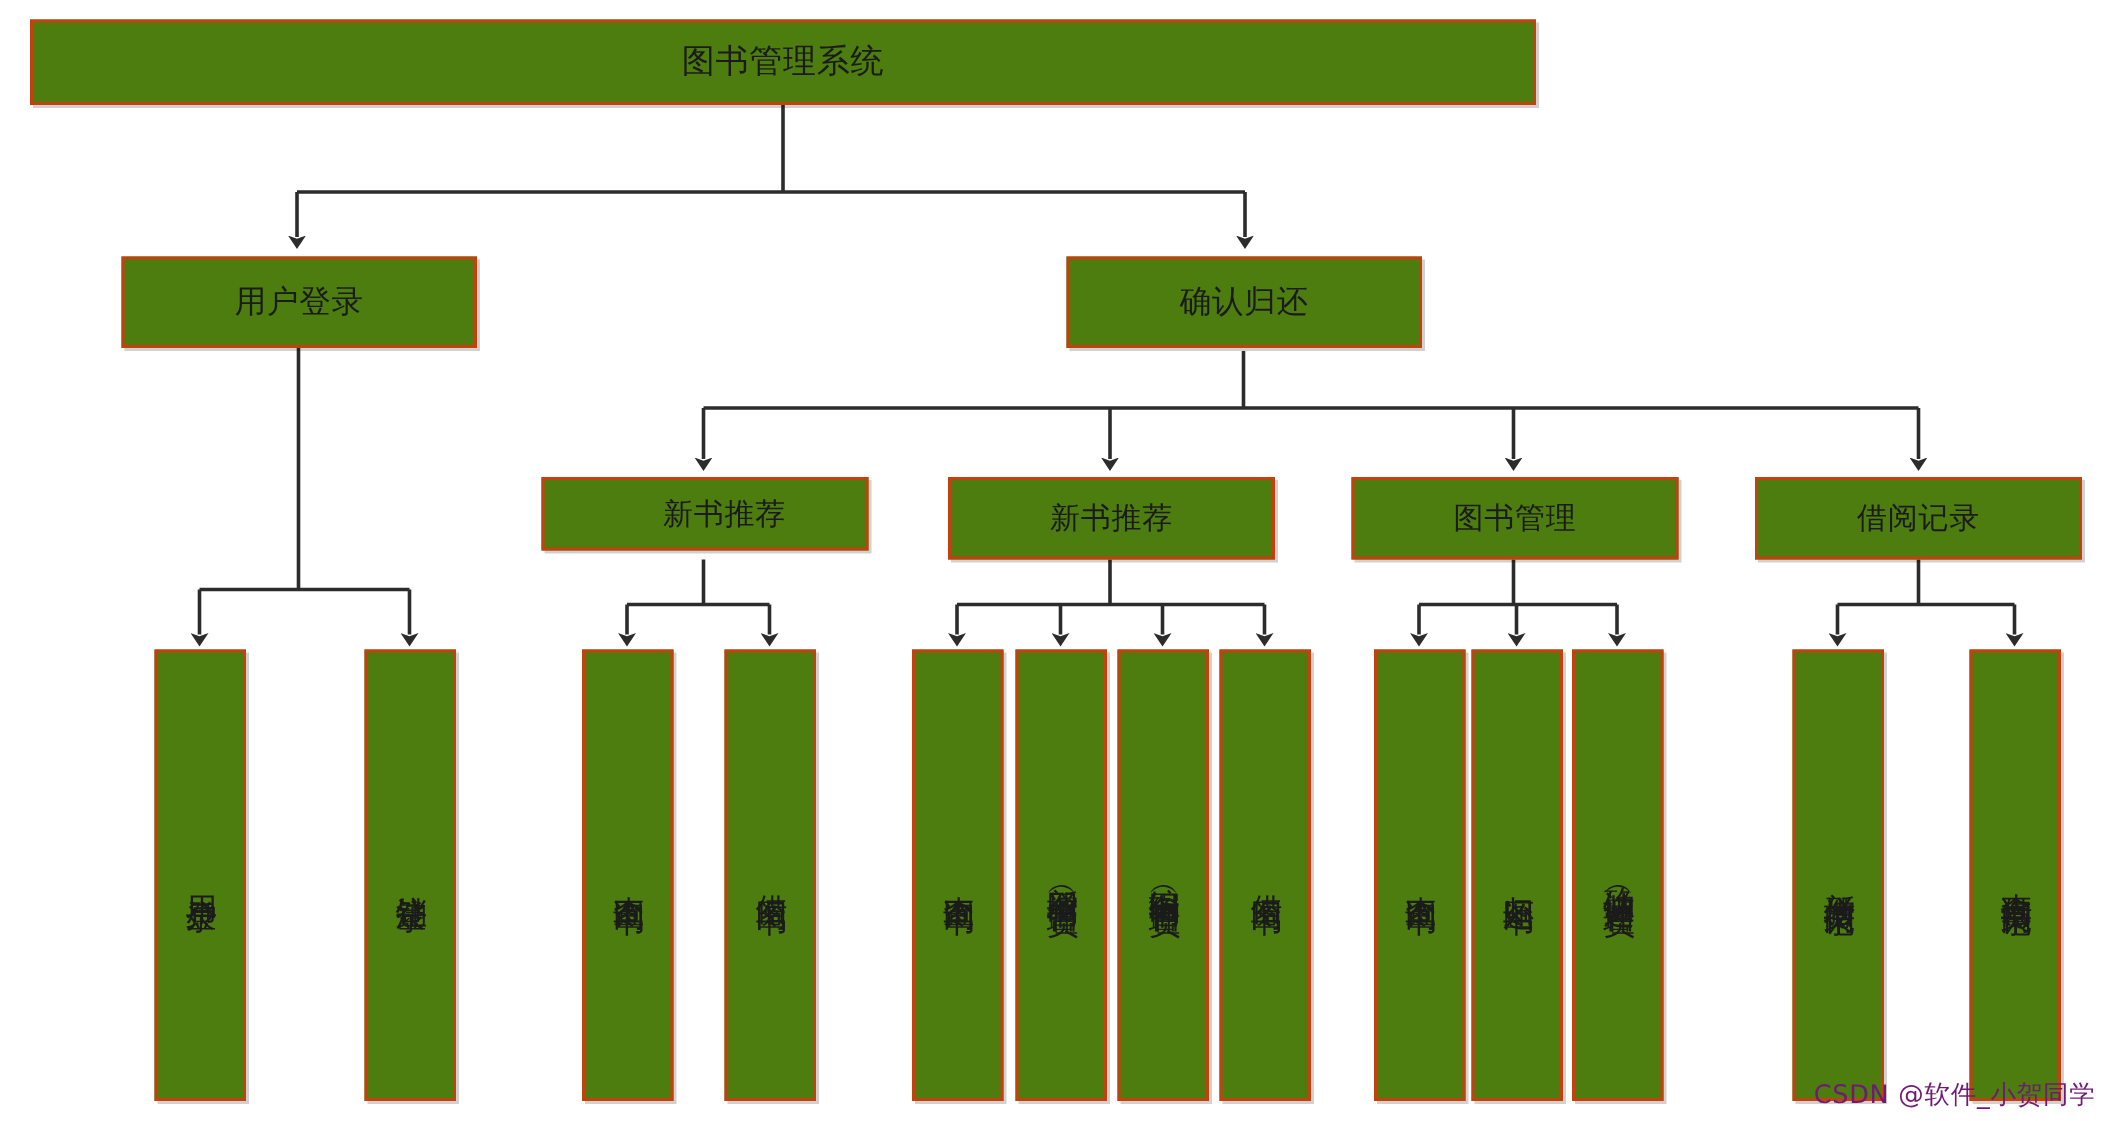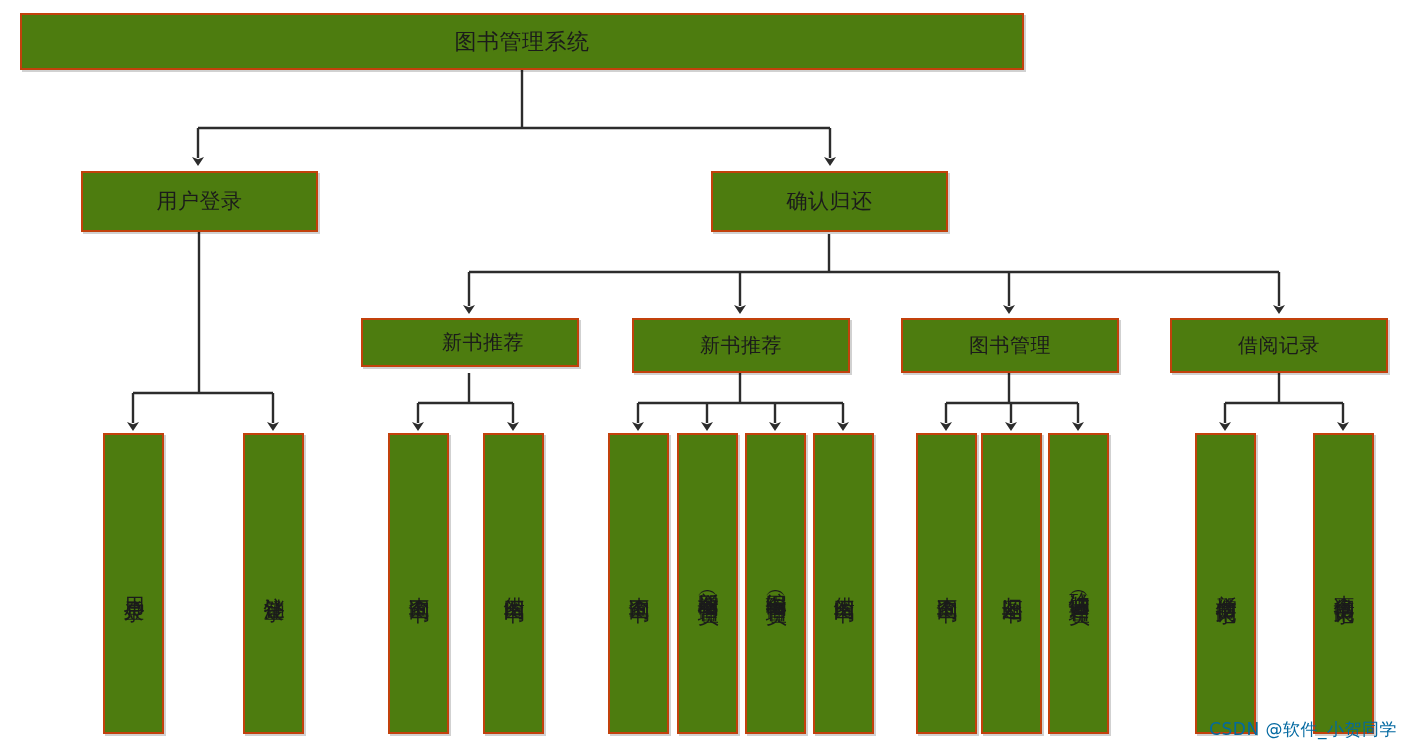--- a/index.html
+++ b/index.html
@@ -67,21 +67,21 @@
     line-height: 1.22;
     letter-spacing: 2px;
     white-space: normal;
     max-height: 100%;
   }
   .watermark {
     position: absolute;
     right: 8px;
     bottom: 6px;
     font-size: 17px;
-    color: #0369a1;
+    color: #701a75;
     letter-spacing: 0.5px;
     white-space: nowrap;
     user-select: none;
   }
 </style>
 </head>
 <body>
 
 <div id="canvas">
 

